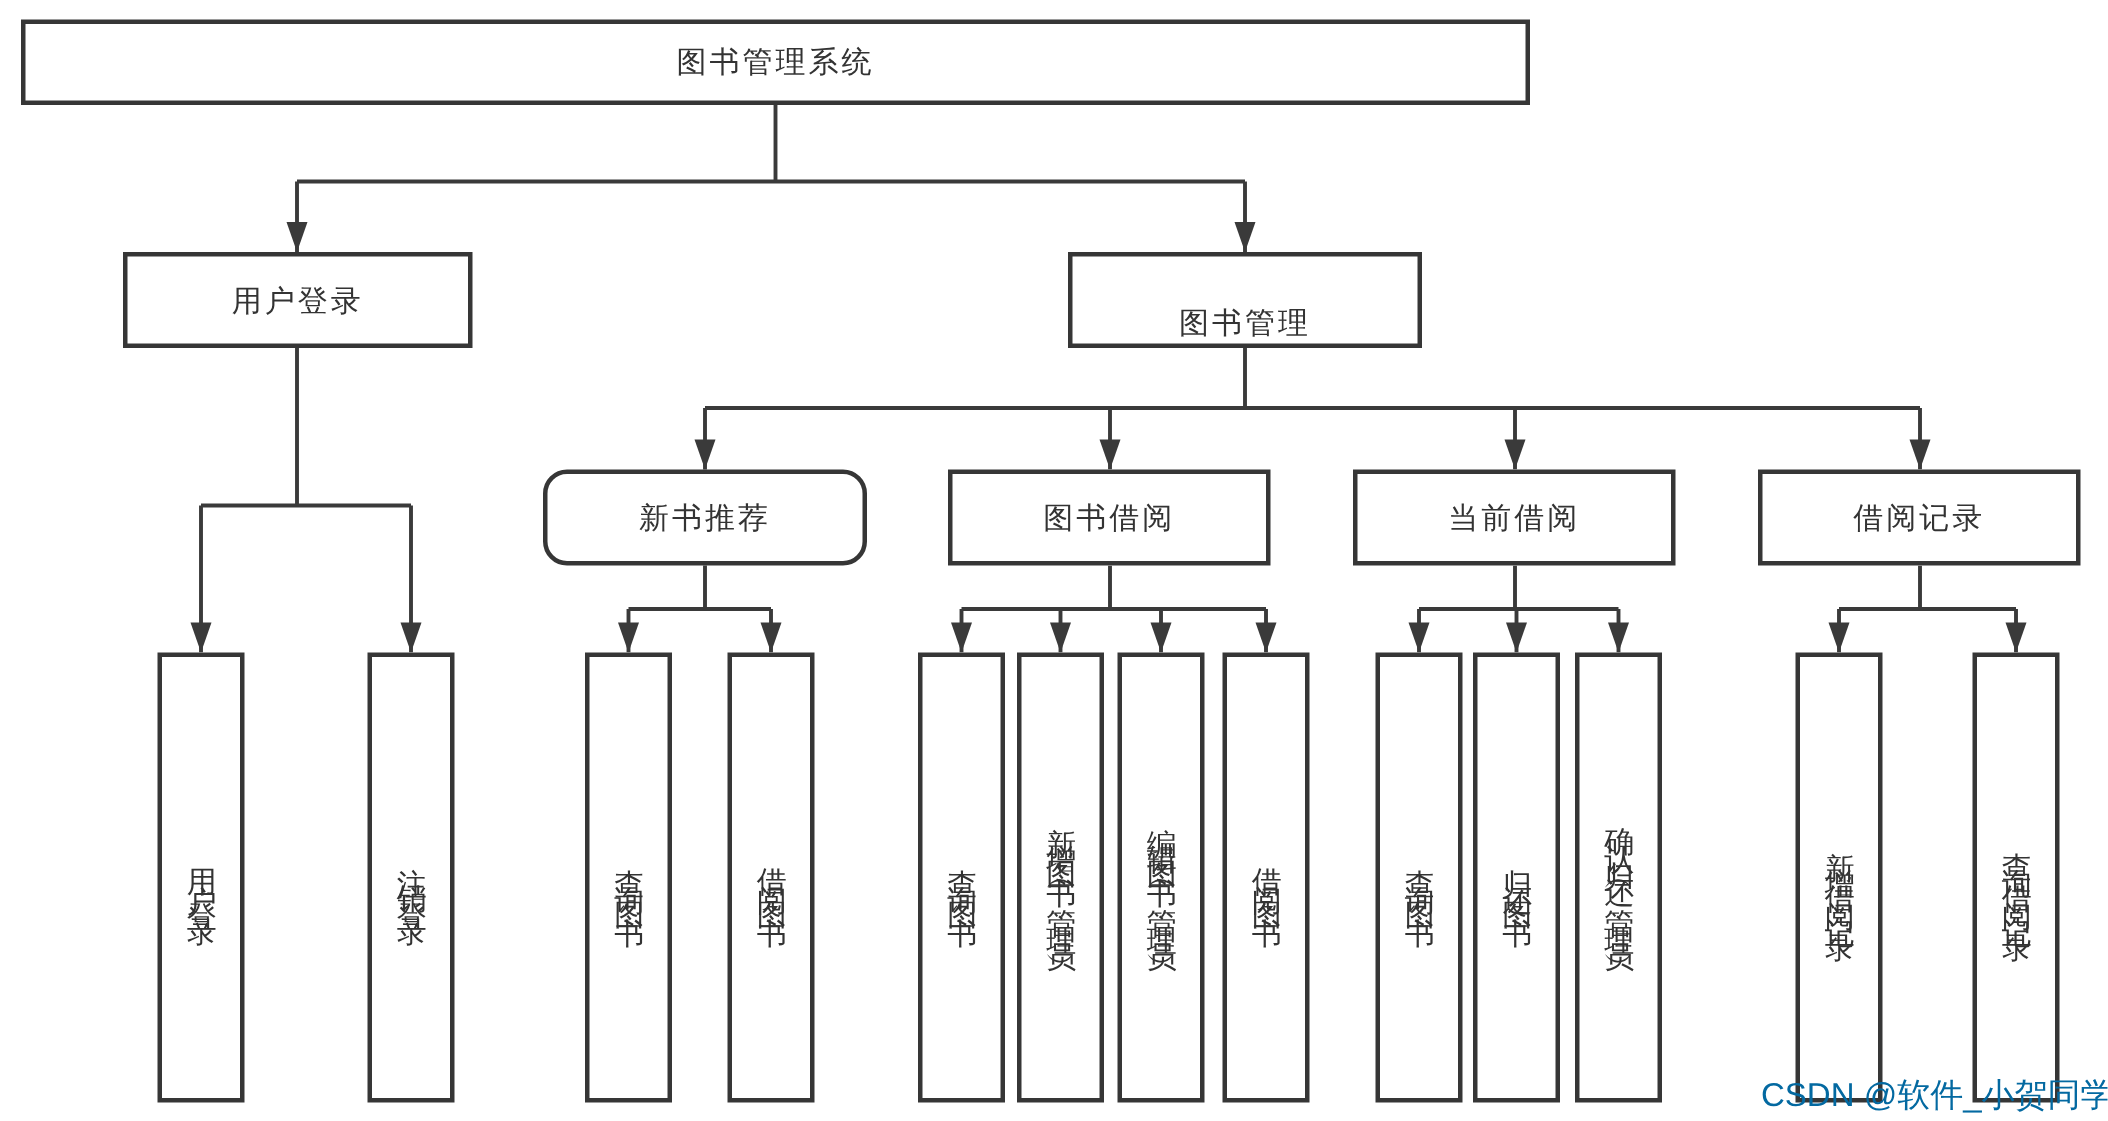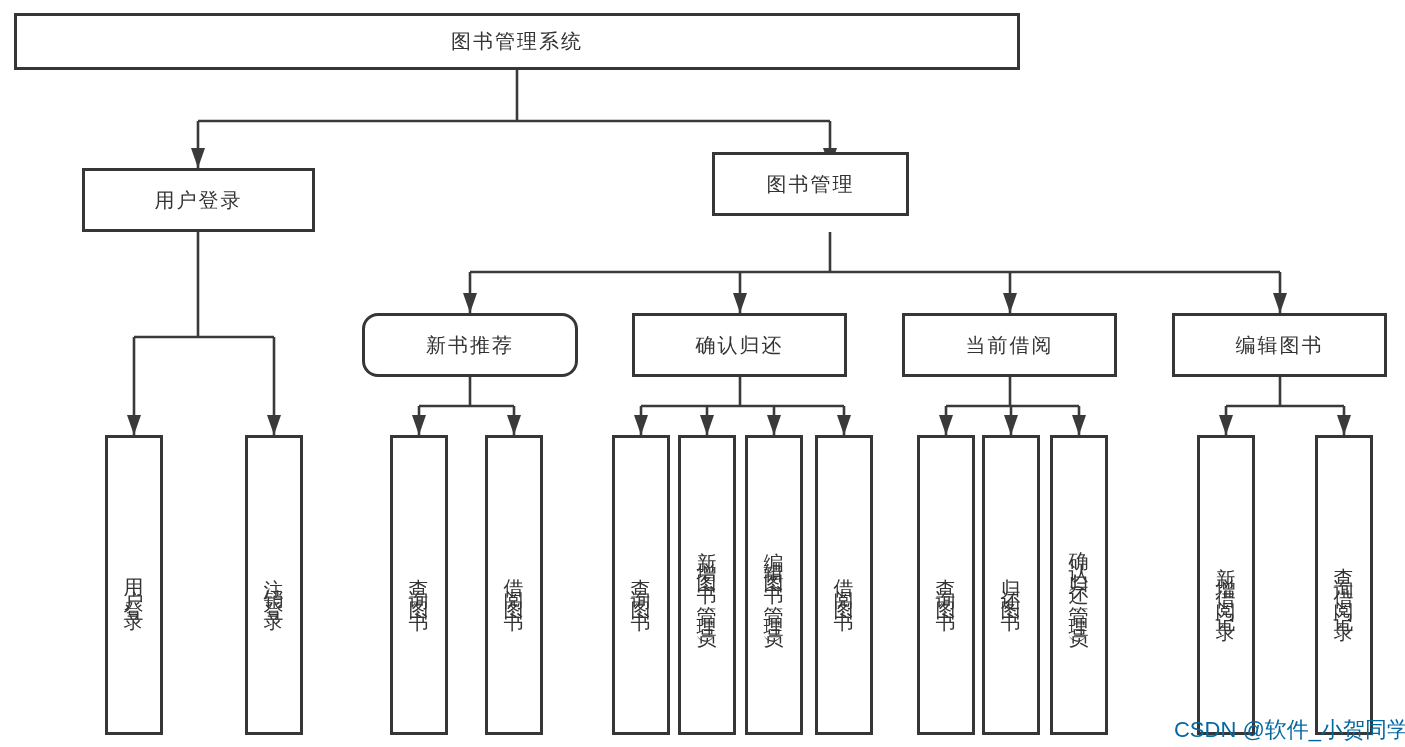--- a/index.html
+++ b/index.html
@@ -41,21 +41,21 @@
   }
   .leaf .v-label {
     writing-mode: vertical-rl;
     text-orientation: mixed;
     font-size: 20px;
     letter-spacing: 11px;
     line-height: 1;
   }
   .root-box    { left: 14px;   top: 13px;  width: 1006px; height: 57px; }
   .l2-a        { left: 82px;   top: 168px; width: 233px;  height: 64px; }
-  .l2-b        { left: 712px;  top: 152px; width: 197px;  height: 64px; }
+  .l2-b        { left: 712px;  top: 168px; width: 236px;  height: 64px; align-items: flex-end; }
   .l3-a        { left: 362px;  top: 313px; width: 216px;  height: 64px; border-radius: 16px; }
   .l3-b        { left: 632px;  top: 313px; width: 215px;  height: 64px; }
   .l3-c        { left: 902px;  top: 313px; width: 215px;  height: 64px; justify-content: center; }
   .l3-d        { left: 1172px; top: 313px; width: 215px;  height: 64px; }
   .leaf        { top: 435px; width: 58px; height: 300px; }
   .leaf-1  { left: 105px;  }
   .leaf-2  { left: 245px;  }
   .leaf-3  { left: 390px;  }
   .leaf-4  { left: 485px;  }
   .leaf-5  { left: 612px;  }
@@ -140,27 +140,27 @@
     <span class="h-label">用户登录</span>
   </div>
   <div class="node l2-b">
     <span class="h-label">图书管理</span>
   </div>
 
   <div class="node l3-a">
     <span class="h-label">新书推荐</span>
   </div>
   <div class="node l3-b">
-    <span class="h-label">确认归还</span>
+    <span class="h-label">图书借阅</span>
   </div>
   <div class="node l3-c">
     <span class="h-label">当前借阅</span>
   </div>
   <div class="node l3-d">
-    <span class="h-label">编辑图书</span>
+    <span class="h-label">借阅记录</span>
   </div>
 
   <div class="node leaf leaf-1">
     <span class="v-label">用户登录</span>
   </div>
   <div class="node leaf leaf-2">
     <span class="v-label">注销登录</span>
   </div>
   <div class="node leaf leaf-3">
     <span class="v-label">查询图书</span>

